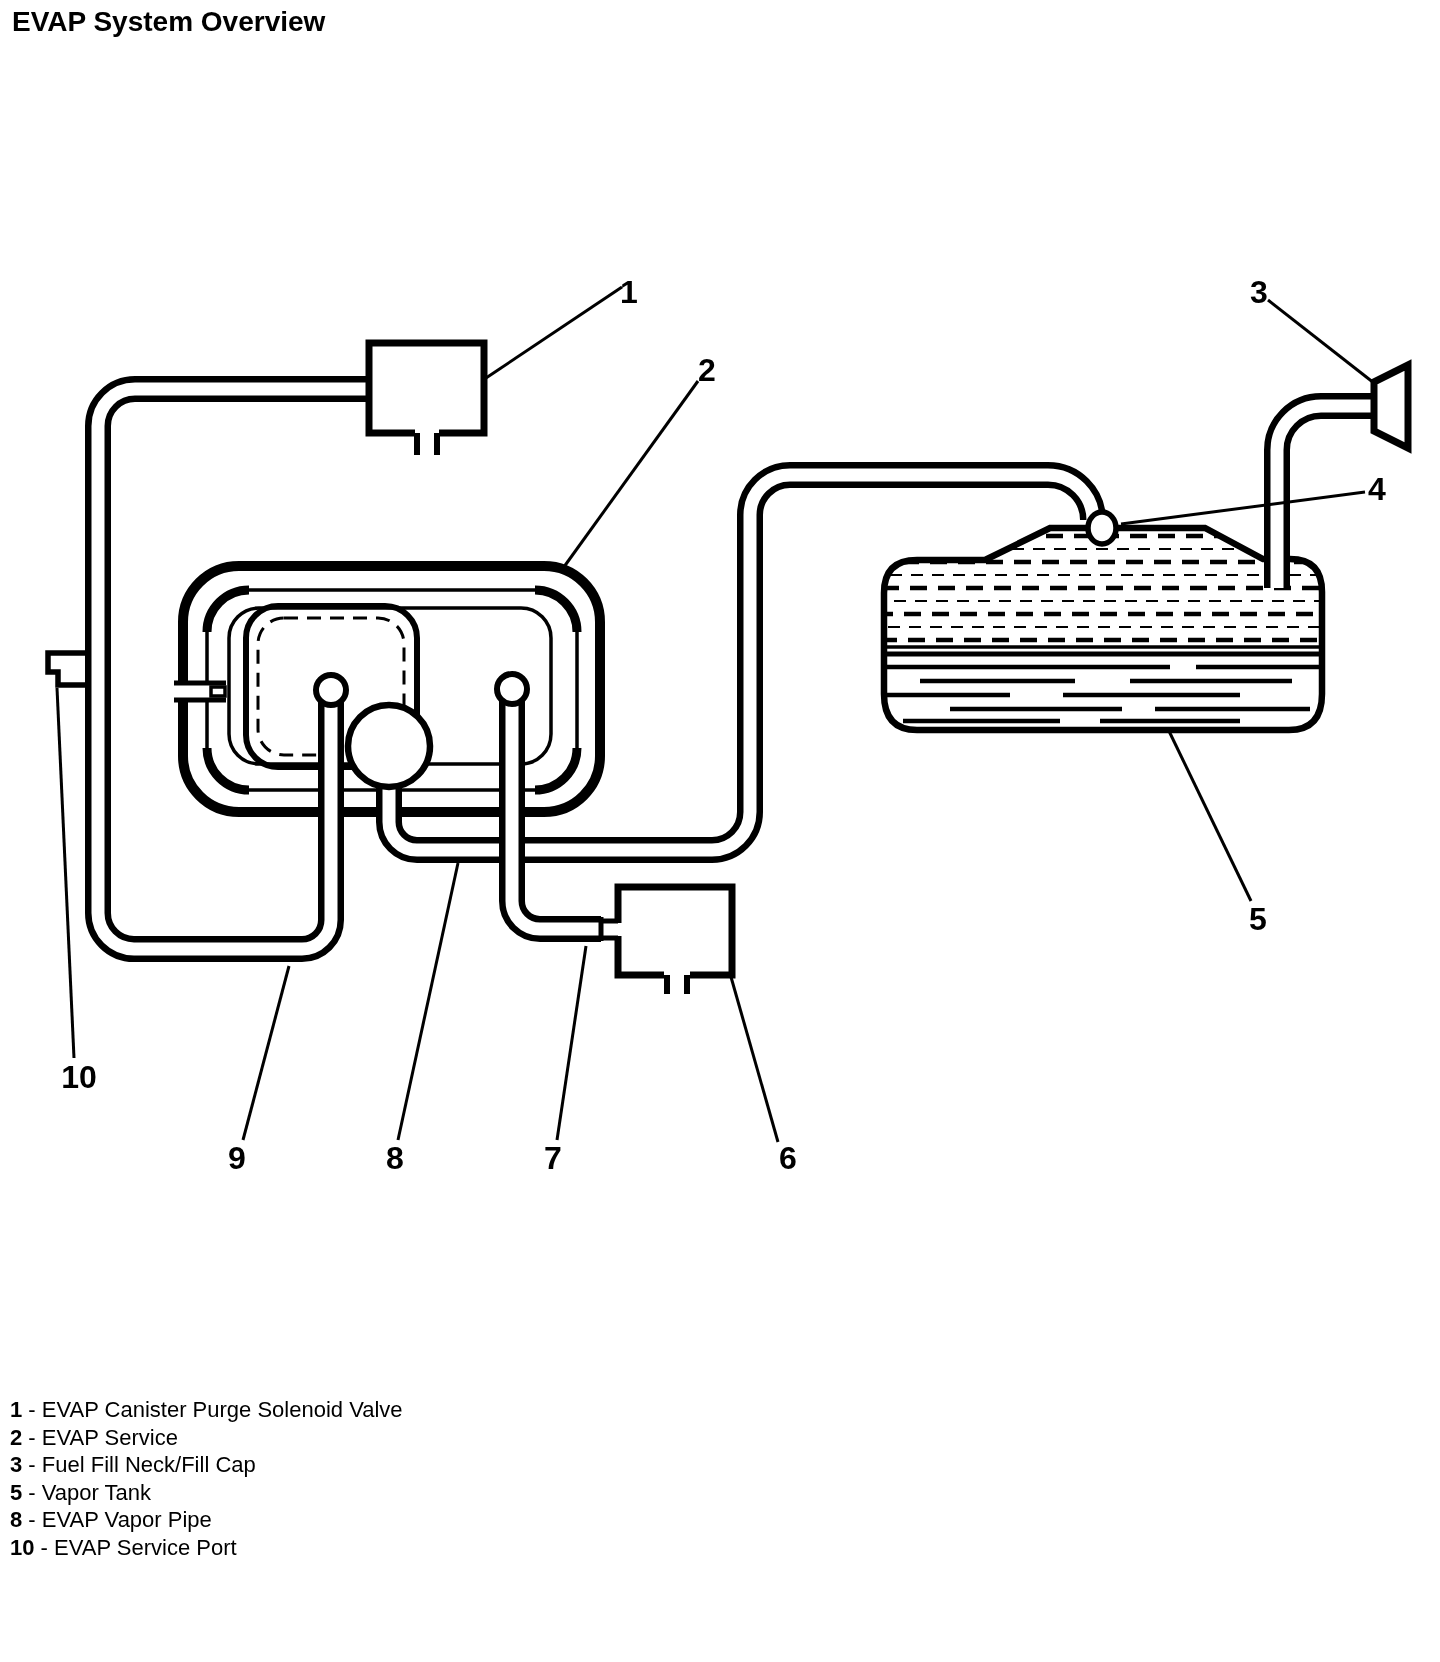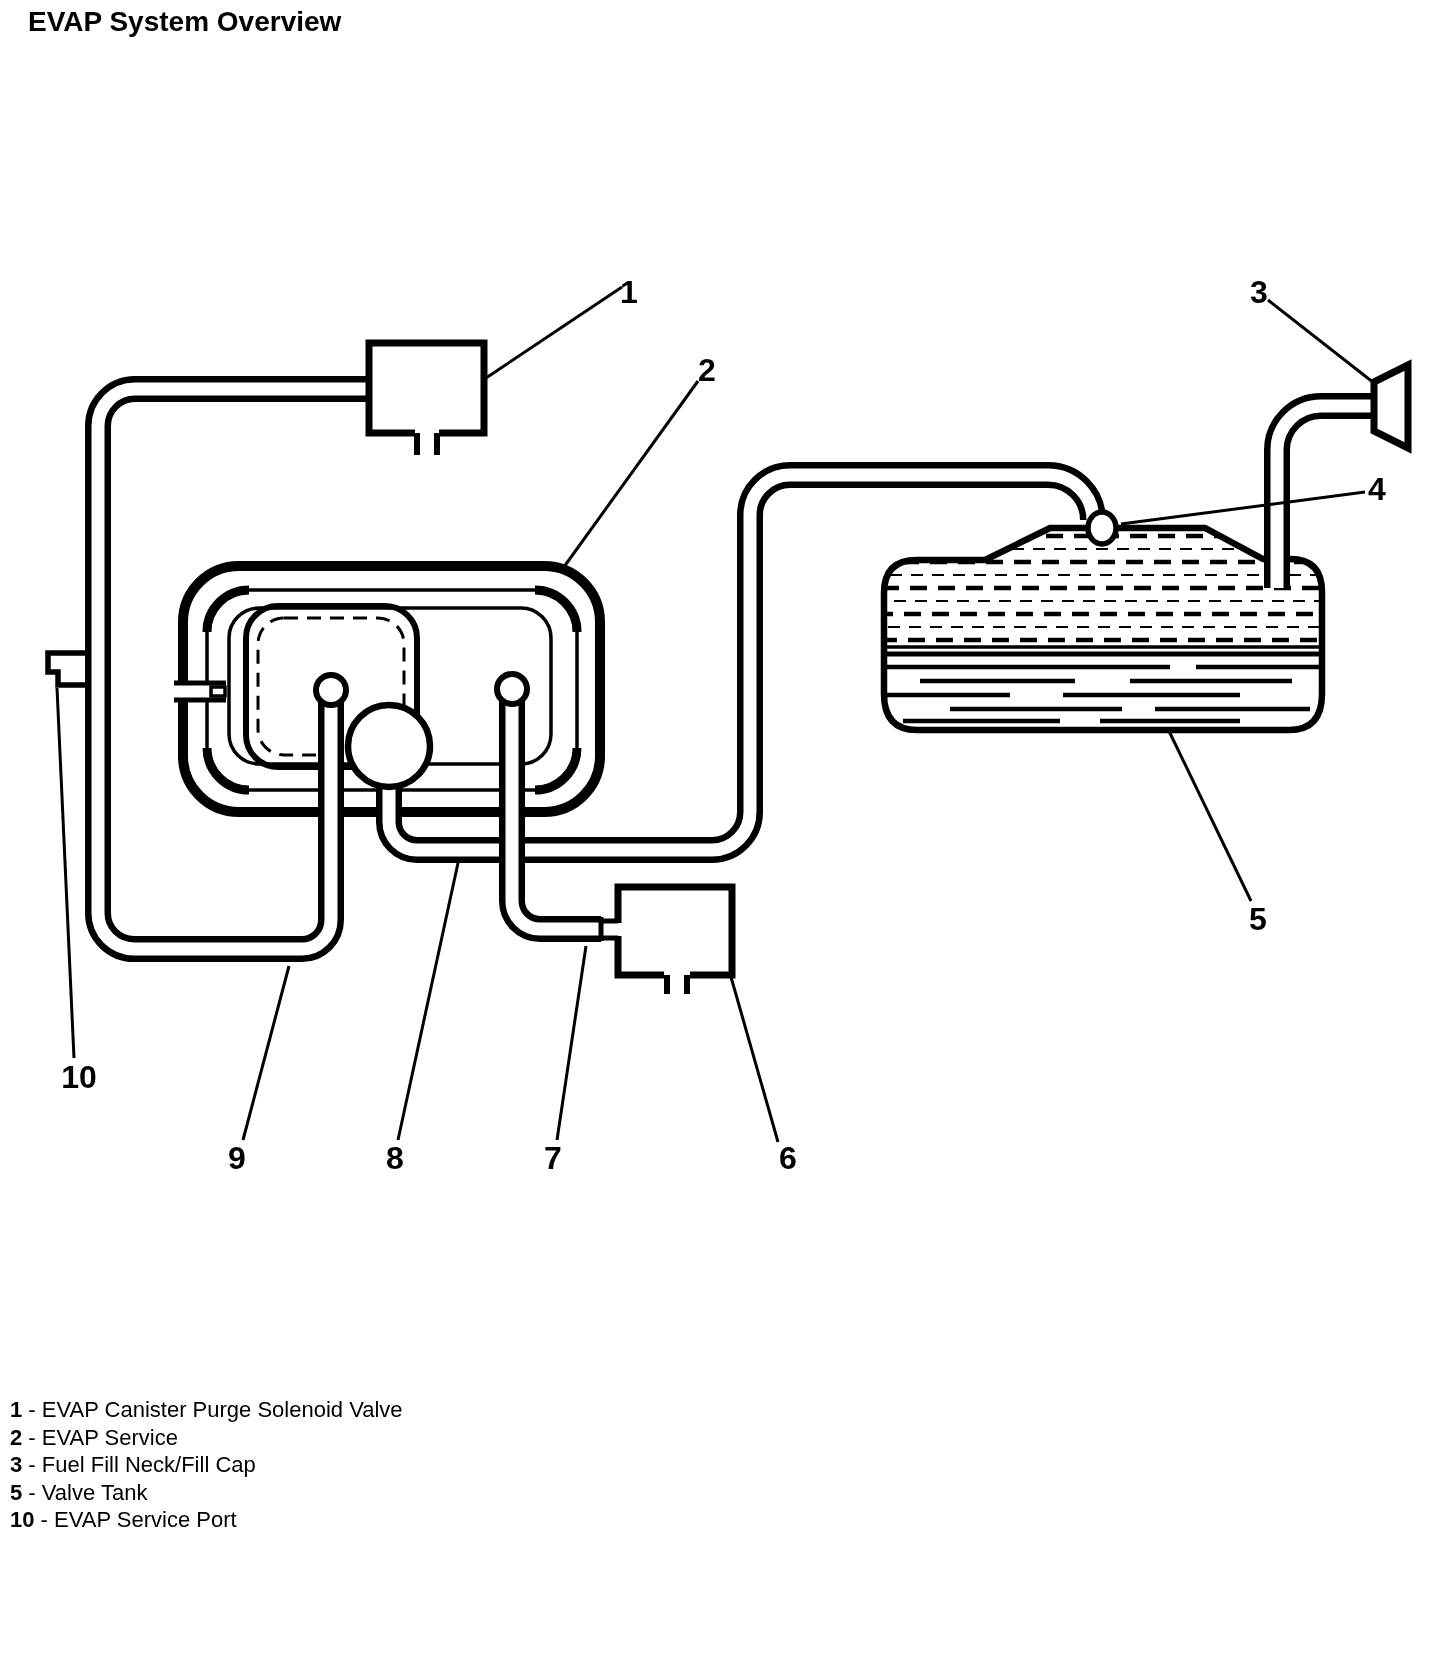--- a/index.html
+++ b/index.html
@@ -2,21 +2,21 @@
 <html><head>
 <meta charset="utf-8">
 <style>
   html,body { margin:0; padding:0; background:#ffffff; }
   body {
     width:1440px; height:1662px; position:relative;
     font-family:"Liberation Sans", sans-serif; color:#000;
     overflow:hidden;
   }
   .title {
-    position:absolute; left:28px; top:6px;
+    position:absolute; left:12px; top:6px;
     font-size:28px; font-weight:bold; letter-spacing:0px;
   }
   svg.diagram { position:absolute; left:0; top:0; }
   .legend {
     position:absolute; left:10px; top:1396px;
     font-size:22px; line-height:27.6px;
   }
   .legend-row { white-space:nowrap; }
   .legend-num { font-weight:bold; }
   .legend-sep { white-space:pre; }
@@ -160,15 +160,16 @@
     <text x="395" y="1169" class="callout-num">8</text>
     <text x="237" y="1169" class="callout-num">9</text>
     <text x="79" y="1088" class="callout-num">10</text>
   </g>
 </svg>
 
 <div class="legend">
   <div class="legend-row"><span class="legend-num">1</span><span class="legend-sep"> - </span><span>EVAP Canister Purge Solenoid Valve</span></div>
   <div class="legend-row"><span class="legend-num">2</span><span class="legend-sep"> - </span><span>EVAP Service</span></div>
   <div class="legend-row"><span class="legend-num">3</span><span class="legend-sep"> - </span><span>Fuel Fill Neck/Fill Cap</span></div>
-  <div class="legend-row"><span class="legend-num">5</span><span class="legend-sep"> - </span><span>Valve Tank</span></div>
+  <div class="legend-row"><span class="legend-num">5</span><span class="legend-sep"> - </span><span>Vapor Tank</span></div>
+  <div class="legend-row"><span class="legend-num">8</span><span class="legend-sep"> - </span><span>EVAP Vapor Pipe</span></div>
   <div class="legend-row"><span class="legend-num">10</span><span class="legend-sep"> - </span><span>EVAP Service Port</span></div>
 </div>
 
 </body></html>

